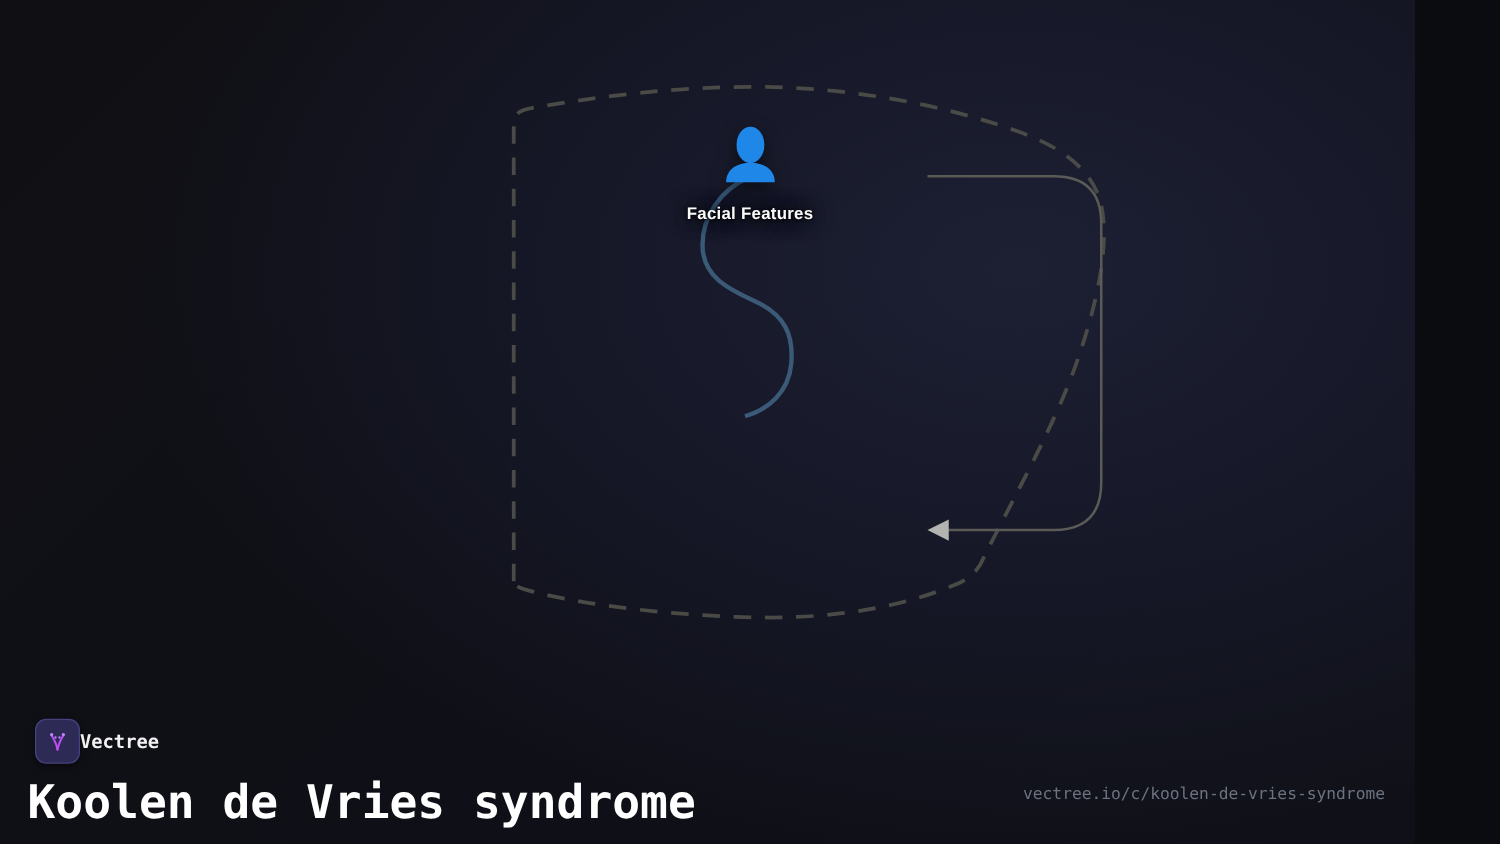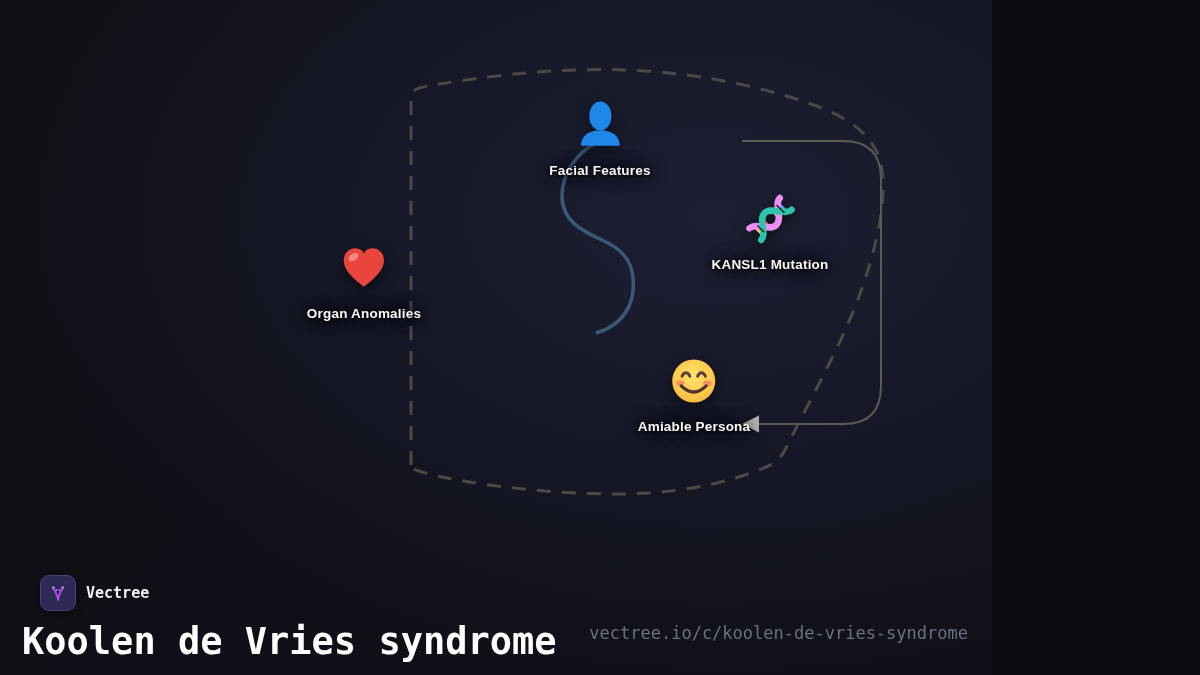--- a/index.html
+++ b/index.html
@@ -1,40 +1,40 @@
 <!DOCTYPE html>
 <html><head>
 <meta charset="utf-8">
 <style>
   html,body{margin:0;padding:0;background:#0b0c10;}
   #stage{
-    position:relative;width:992px;height:675px;overflow:hidden;
+    position:relative;width:1132px;height:675px;overflow:hidden;
     background:
       radial-gradient(950px 620px at 72% 32%, #1d2033 0%, #161828 38%, rgba(16,17,24,0) 75%),
       linear-gradient(135deg,#101014 0%, #0f1017 55%, #101118 100%);
     font-family:"Liberation Sans", sans-serif;
   }
   #connectors{position:absolute;left:0;top:0;z-index:1;}
   .node{position:absolute;z-index:2;display:flex;flex-direction:column;align-items:center;gap:12px;transform:translateX(-50%);}
   .node .icon{width:52px;height:52px;display:flex;align-items:center;justify-content:center;
     filter:drop-shadow(0 5px 7px rgba(0,0,0,.55));}
   .node .icon svg{width:50px;height:50px;}
   .node .label{
     color:#fafafa;font-size:13.5px;font-weight:700;white-space:nowrap;letter-spacing:.2px;
     text-shadow:0 1px 2px #000,0 0 10px rgba(0,0,0,.95),0 0 18px rgba(0,0,0,.8);
   }
   #footer{position:absolute;left:0;bottom:0;width:100%;z-index:3;}
-  #brand-row{position:absolute;left:40px;bottom:64px;display:flex;align-items:center;gap:10px;cursor:pointer;}
+  #brand-row{position:absolute;left:28px;bottom:64px;display:flex;align-items:center;cursor:pointer;}
   #logo-box{width:34px;height:34px;border-radius:9px;background:#2d2b55;border:1px solid #45427e;
     display:flex;align-items:center;justify-content:center;box-shadow:0 2px 8px rgba(0,0,0,.5);}
   #brand-name{color:#f2f2f2;font-family:"DejaVu Sans Mono", monospace;font-weight:700;font-size:15px;}
   #page-title{position:absolute;left:22px;bottom:12px;color:#ffffff;
     font-family:"DejaVu Sans Mono", monospace;font-weight:700;font-size:37px;white-space:nowrap;margin-top:44px;}
   #page-url{position:absolute;right:24px;bottom:32px;color:#6b7280;
-    font-family:"DejaVu Sans Mono", monospace;font-size:17px;}
+    font-family:"DejaVu Sans Mono", monospace;font-size:13px;}
 </style>
 </head>
 <body>
 
 <div id="stage">
 
   <svg id="connectors" width="1200" height="675" viewBox="0 0 1200 675">
 
     <path d="M 411 465 L 411 98
          C 411 90, 418 87.5, 428 86
@@ -61,81 +61,23 @@
     <div class="icon">
       <svg viewBox="0 0 36 36">
         <ellipse cx="18" cy="11.5" rx="8" ry="10.5" fill="#1f87e8"></ellipse>
         <path d="M4,33 c0,-7.5 6.3,-11.2 14,-11.2 c7.7,0 14,3.7 14,11.2 z" fill="#1f87e8"></path>
       </svg>
     </div>
     <div class="label">Facial Features</div>
   </div>
 
 
-  <div class="node" style="left:770px;top:193px">
-    <div class="icon">
-      <svg viewBox="0 0 36 36">
-        <g transform="rotate(45 18 18)">
-          <g stroke="#4da3ff" stroke-width="2">
-              <line x1="13" y1="6" x2="23" y2="6"></line>
-            </g>
-          <g stroke="#b4e34d" stroke-width="2">
-              <line x1="14" y1="10" x2="22" y2="10"></line>
-              <line x1="14" y1="26" x2="22" y2="26"></line>
-            </g>
-          <g stroke="#ffd24d" stroke-width="2">
-              <line x1="13" y1="30" x2="23" y2="30"></line>
-              <line x1="15.5" y1="13" x2="20.5" y2="13"></line>
-            </g>
-          <g stroke="#ff5c8a" stroke-width="2">
-              <line x1="15.5" y1="22.5" x2="20.5" y2="22.5"></line>
-            </g>
-          <path d="M12,2.5 c0,6.5 12,8.5 12,15.5 c0,7 -12,9 -12,15.5" fill="none" stroke="#ef8ef5" stroke-width="4.6" stroke-linecap="round"></path>
-          <path d="M24,2.5 c0,6.5 -12,8.5 -12,15.5 c0,7 12,9 12,15.5" fill="none" stroke="#2fc4ab" stroke-width="4.6" stroke-linecap="round"></path>
-          <g stroke="#1b1b1b" stroke-width="1">
-              <line x1="14" y1="7.8" x2="22" y2="7.8"></line>
-              <line x1="14.5" y1="28" x2="21.5" y2="28"></line>
-            </g>
-        </g>
-      </svg>
-    </div>
-    <div class="label">KANSL1 Mutation</div>
-  </div>
-
-  <div class="node" style="left:364px;top:242px">
-    <div class="icon">
-      <svg viewBox="0 0 36 36">
-        <path d="M18,31.5 C10,25.5 3.5,19.8 3.5,12.5 C3.5,7 7.5,3.8 12,3.8 c3,0 5,1.6 6,3.7 c1,-2.1 3,-3.7 6,-3.7 c4.5,0 8.5,3.2 8.5,8.7 C32.5,19.8 26,25.5 18,31.5 z" fill="#e8453c"></path>
-        <ellipse cx="10.6" cy="10.2" rx="3.8" ry="2.5" transform="rotate(-32 10.6 10.2)" fill="#f78f86" opacity="0.9"></ellipse>
-      </svg>
-    </div>
-    <div class="label">Organ Anomalies</div>
-  </div>
 
 
-  <div class="node" style="left:694px;top:355px">
-    <div class="icon">
-      <svg viewBox="0 0 36 36">
-        <defs>
-          <radialGradient id="smileg" cx="50%" cy="38%" r="70%">
-            <stop offset="0%" stop-color="#ffe36e"></stop>
-            <stop offset="60%" stop-color="#fecb4b"></stop>
-            <stop offset="100%" stop-color="#f4b43a"></stop>
-          </radialGradient>
-        </defs>
-        <circle cx="18" cy="18" r="15.5" fill="url(#smileg)"></circle>
-        <path d="M9.6,14.6 c1.2,-3.4 4.4,-3.4 5.6,0" fill="none" stroke="#5d4037" stroke-width="2.1" stroke-linecap="round"></path>
-        <path d="M20.8,14.6 c1.2,-3.4 4.4,-3.4 5.6,0" fill="none" stroke="#5d4037" stroke-width="2.1" stroke-linecap="round"></path>
-        <ellipse cx="8.3" cy="19.6" rx="2.9" ry="1.9" fill="#f2766f" opacity="0.75"></ellipse>
-        <ellipse cx="27.7" cy="19.6" rx="2.9" ry="1.9" fill="#f2766f" opacity="0.75"></ellipse>
-        <path d="M9,21.5 q9,8.8 18,0" fill="none" stroke="#4e342e" stroke-width="2.3" stroke-linecap="round"></path>
-      </svg>
-    </div>
-    <div class="label">Amiable Persona</div>
-  </div>
+
 
   <div id="footer">
     <div id="brand-row">
       <div id="logo-box">
         <svg width="24" height="24" viewBox="0 0 36 36">
           <defs>
             <linearGradient id="lg" x1="0" y1="0" x2="1" y2="1">
               <stop offset="0%" stop-color="#a855f7"></stop>
               <stop offset="100%" stop-color="#d946ef"></stop>
             </linearGradient>

